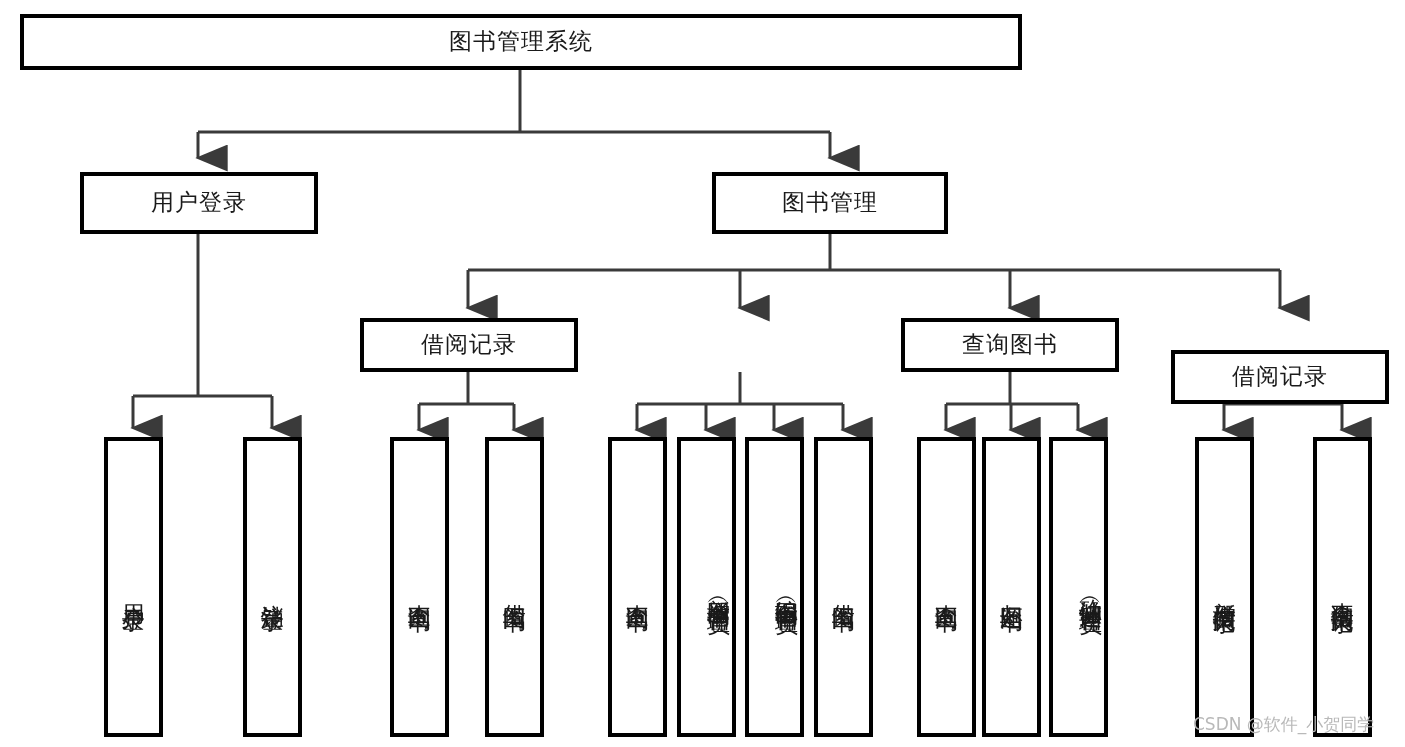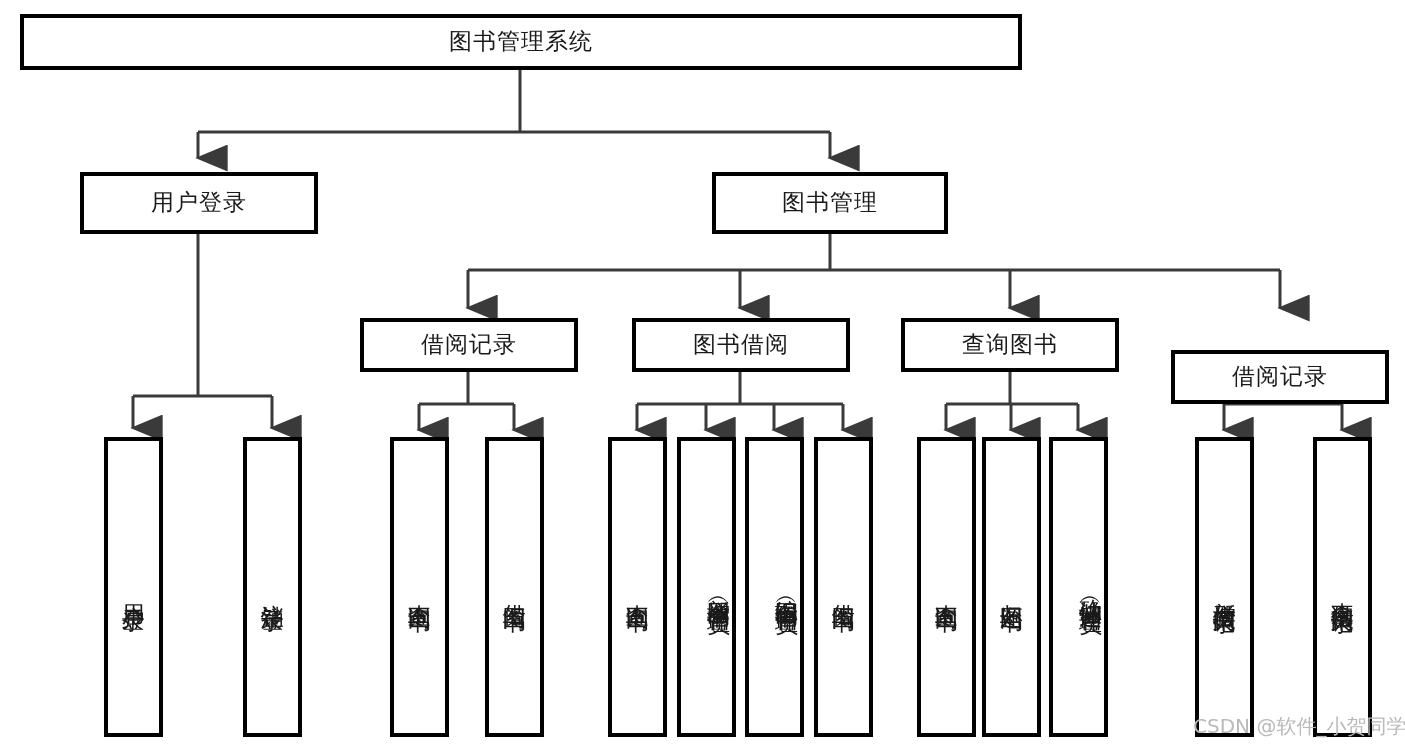--- a/index.html
+++ b/index.html
@@ -52,21 +52,21 @@
     align-items: flex-start;
     justify-content: center;
   }
   .node-v.v-center {
     align-items: center;
   }
   .wm {
     position: absolute;
     z-index: 6;
     color: #b9b9b9;
-    font-size: 20px;
+    font-size: 17px;
     white-space: nowrap;
     font-family: "DejaVu Sans", "Liberation Sans", sans-serif;
   }
 </style>
 </head>
 <body>
 
 <div id="canvas">
 
   <svg id="edges" viewBox="0 0 1405 747">
@@ -118,21 +118,20 @@
       <path d="M 1342 404 L 1342 430" marker-end="url(#arrow)"></path>
     </g>
   </svg>
 
   <div class="node node-h" style="left:20px; top:14px; width:1002px; height:56px;">图书管理系统</div>
 
   <div class="node node-h" style="left:80px; top:172px; width:238px; height:62px;">用户登录</div>
   <div class="node node-h" style="left:712px; top:172px; width:236px; height:62px;text-align:center;">图书管理</div>
 
   <div class="node node-h" style="left:360px; top:318px; width:218px; height:54px;">借阅记录</div>
-  <div class="node node-h" style="left:632px; top:318px; width:218px; height:54px;">图书借阅</div>
   <div class="node node-h" style="left:901px; top:318px; width:218px; height:54px;">查询图书</div>
   <div class="node node-h" style="left:1171px; top:318px; width:218px; height:54px;margin-top:32px;">借阅记录</div>
 
   <div class="node node-v v-center" style="left:104px; top:437px; width:59px; height:300px;">用户登录</div>
   <div class="node node-v v-center" style="left:243px; top:437px; width:59px; height:300px;">注销登录</div>
 
   <div class="node node-v v-center" style="left:390px; top:437px; width:59px; height:300px;">查询图书</div>
   <div class="node node-v v-center" style="left:485px; top:437px; width:59px; height:300px;">借阅图书</div>
 
   <div class="node node-v v-center" style="left:608px; top:437px; width:59px; height:300px;">查询图书</div>

